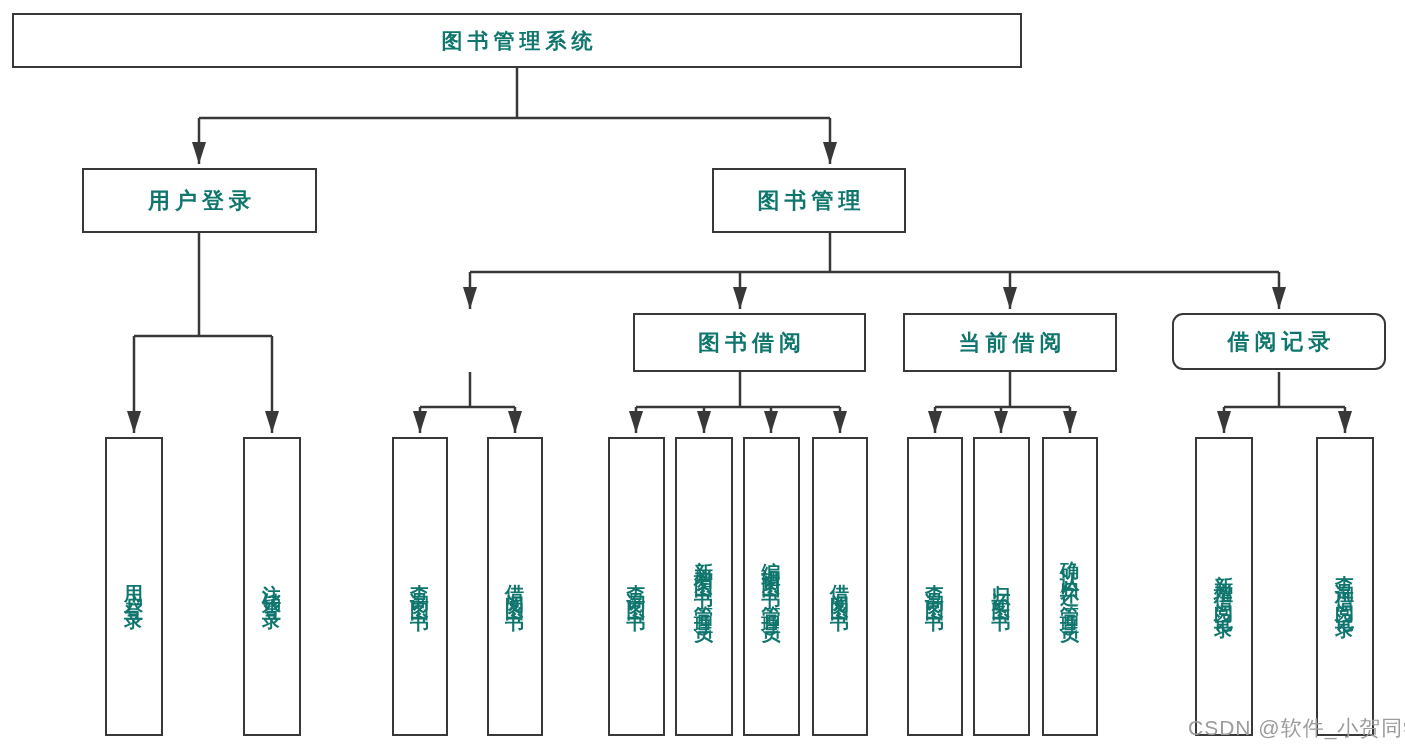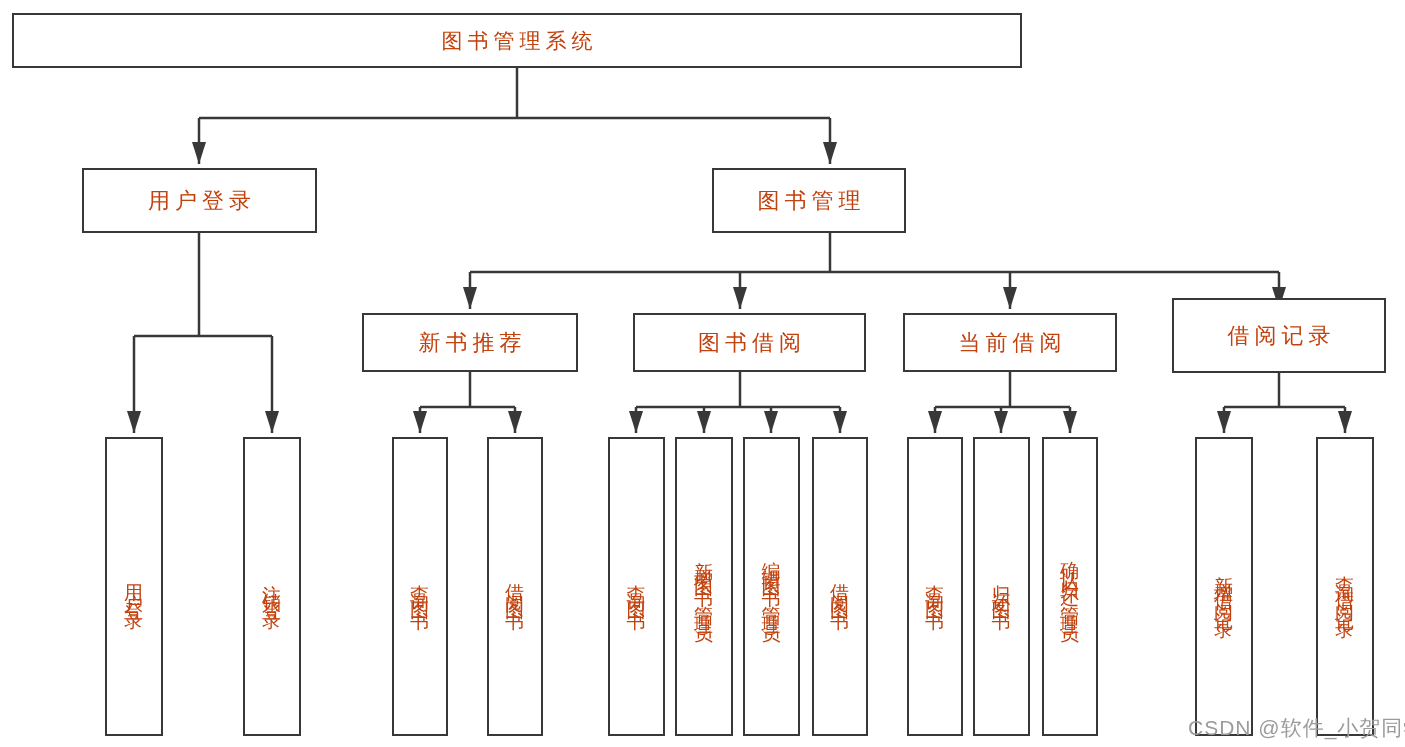--- a/index.html
+++ b/index.html
@@ -3,23 +3,23 @@
 <meta charset="utf-8">
 <style>
   html,body{margin:0;padding:0;background:#ffffff;}
   #stage{
     position:relative;width:1405px;height:747px;background:#ffffff;overflow:hidden;
     font-family:"Liberation Sans","DejaVu Sans",sans-serif;
   }
   #wires{position:absolute;left:0;top:0;z-index:1;}
   .node{
     position:absolute;box-sizing:border-box;background:#ffffff;
-    border:2.5px solid #383838;color:#c2410c;
+    border:2.5px solid #383838;color:#0f766e;
     display:flex;align-items:center;justify-content:center;
-    z-index:2;white-space:nowrap;
+    z-index:2;white-space:nowrap;font-weight:bold;
   }
   .h-node{font-size:22px;letter-spacing:5px;padding-left:5px;}
   .root{font-size:21px;}
   .leaf{
     writing-mode:vertical-rl;text-orientation:mixed;
     font-size:19px;letter-spacing:9px;line-height:1;
   }
   .watermark{
     position:absolute;z-index:10;color:#9b9b9b;font-size:21px;
     letter-spacing:1px;white-space:nowrap;
@@ -78,24 +78,23 @@
       <line x1="1224" y1="407" x2="1224" y2="433" marker-end="url(#arrow)"></line>
       <line x1="1345" y1="407" x2="1345" y2="433" marker-end="url(#arrow)"></line>
     </g>
   </svg>
 
   <div class="node h-node root" style="left:12px;top:13px;width:1010px;height:55px;">图书管理系统</div>
 
   <div class="node h-node" style="left:82px;top:168px;width:235px;height:65px;">用户登录</div>
   <div class="node h-node" style="left:712px;top:168px;width:194px;height:65px;">图书管理</div>
 
-  <div class="node h-node" style="left:362px;top:313px;width:216px;height:59px;">新书推荐</div>
   <div class="node h-node" style="left:633px;top:313px;width:233px;height:59px;">图书借阅</div>
   <div class="node h-node" style="left:903px;top:313px;width:214px;height:59px;">当前借阅</div>
-  <div class="node h-node" style="left:1172px;top:298px;width:214px;height:75px;">借阅记录</div>
+  <div class="node h-node" style="left:1172px;top:313px;width:214px;height:57px;border-radius:11px;">借阅记录</div>
 
   <div class="node leaf" style="left:105px;top:437px;width:58px;height:299px;">用户登录</div>
   <div class="node leaf" style="left:243px;top:437px;width:58px;height:299px;">注销登录</div>
 
   <div class="node leaf" style="left:392px;top:437px;width:56px;height:299px;">查询图书</div>
   <div class="node leaf" style="left:487px;top:437px;width:56px;height:299px;">借阅图书</div>
 
   <div class="node leaf" style="left:608px;top:437px;width:57px;height:299px;">查询图书</div>
   <div class="node leaf" style="left:675px;top:437px;width:58px;height:299px;">新增图书（管理员）</div>
   <div class="node leaf" style="left:743px;top:437px;width:57px;height:299px;">编辑图书（管理员）</div>

